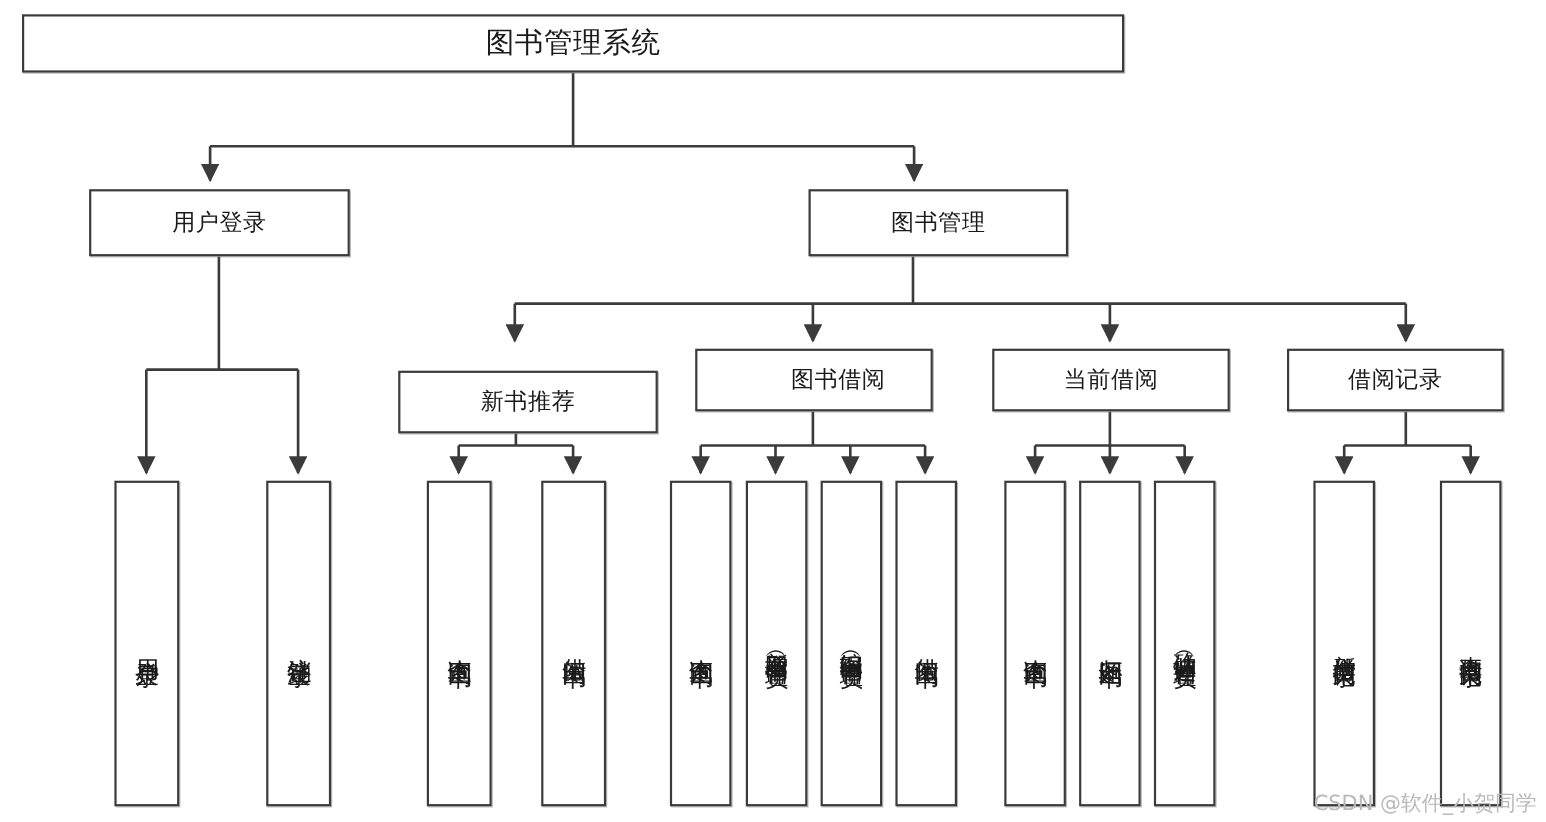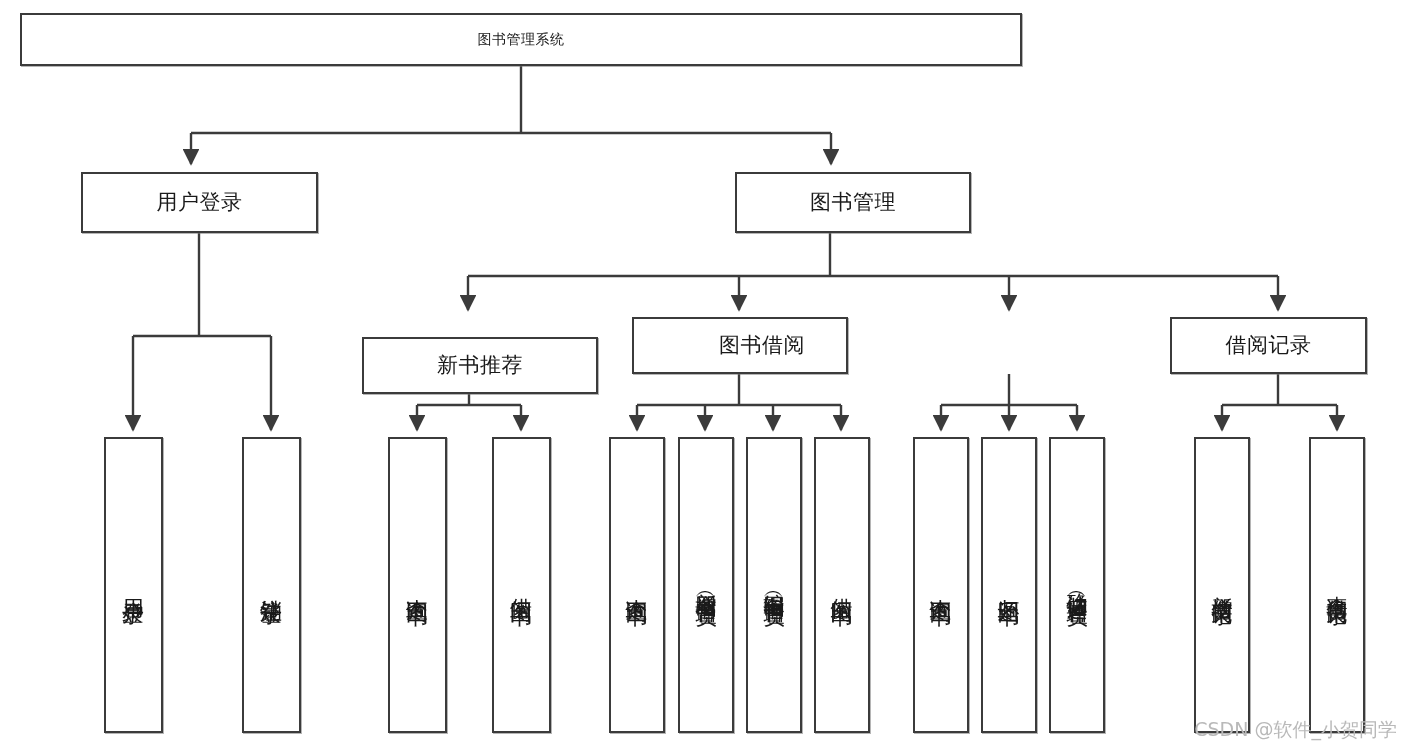--- a/index.html
+++ b/index.html
@@ -44,21 +44,21 @@
     text-align: center;
     line-height: 1.18;
     letter-spacing: 0.5px;
   }
   
   .node.horiz .label {
     writing-mode: horizontal-tb;
     font-size: 21px;
   }
   .node.root .label {
-    font-size: 14px;
+    font-size: 26px;
   }
   
   .node.vert {
     align-items: center;
     justify-content: center;
     padding: 6px 0;
   }
   .node.vert .label {
     writing-mode: vertical-rl;
     text-orientation: upright;
@@ -149,20 +149,23 @@
   </div>
 
   <div class="node horiz" style="left:362px; top:317px; width:236px; height:57px;margin-top:20px;">
     <span class="label">新书推荐</span>
   </div>
 
   <div class="node horiz" style="left:632px; top:317px; width:216px; height:57px;padding-left:44px;">
     <span class="label">图书借阅</span>
   </div>
 
+  <div class="node horiz" style="left:902px; top:317px; width:216px; height:57px;">
+    <span class="label">当前借阅</span>
+  </div>
 
   <div class="node horiz" style="left:1170px; top:317px; width:197px; height:57px;">
     <span class="label">借阅记录</span>
   </div>
 
   <div class="node vert" style="left:104px; top:437px; width:59px; height:296px;">
     <span class="label">用户登录</span>
   </div>
 
   <div class="node vert" style="left:242px; top:437px; width:59px; height:296px;">

